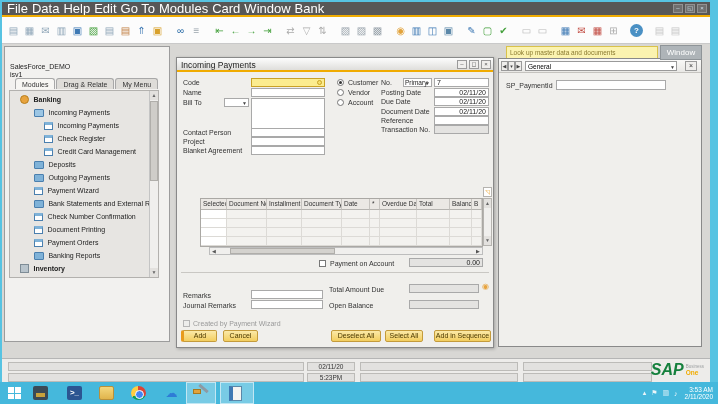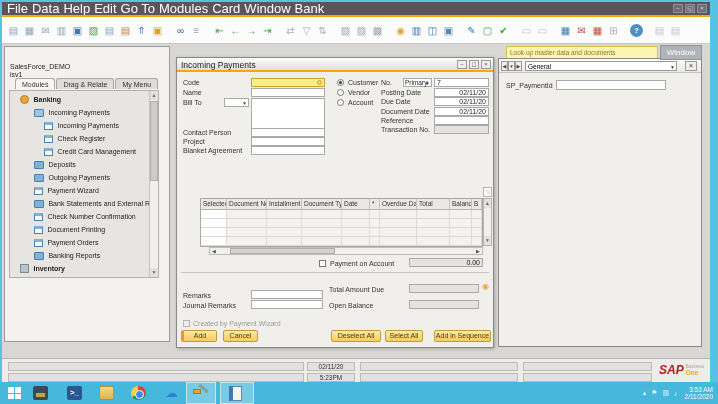--- a/index.html
+++ b/index.html
@@ -91,21 +91,21 @@
   .udf-nav { position:absolute; left:2px; top:2px; display:flex; }
   .udf-nav span { width:7px; height:10px; border:1px solid #9a9a9a; background:#EFEEEC; font-size:5px; text-align:center; line-height:9px; color:#444; }
   .udf-select { position:absolute; left:26px; top:2px; width:152px; height:10px; background:#fff; border:1px solid #9a9a9a; font-size:6.5px; padding:1px 0 0 2px; }
   .udf-select .arr { position:absolute; right:1px; top:2px; font-size:5px; color:#444; }
   .udf-close { position:absolute; right:4px; top:2px; width:12px; height:10px; border:1px solid #9a9a9a; background:#EFEEEC; font-size:7px; line-height:8px; text-align:center; color:#333; }
 
   
   .statusbar { position:absolute; left:0; top:356px; width:100%; height:24px; background:#EDECEA; border-top:1px solid #B5B5B5; }
   .sb-fld { position:absolute; height:9px; background:#E2E1DF; border:1px solid #BCBBB8; font-size:6.5px; color:#333; text-align:center; line-height:7px; }
   .sap-logo { position:absolute; right:6px; top:5px; display:flex; align-items:flex-start; }
-  .sap-word { font-size:12px; font-weight:bold; font-style:italic; color:#b91c1c; line-height:12px; }
+  .sap-word { font-size:16px; font-weight:bold; font-style:italic; color:#15803d; line-height:12px; }
   .sap-sub { margin-left:2px; display:flex; flex-direction:column; }
   .sap-sub .b { font-size:4.5px; color:#9FA2A4; }
   .sap-sub .o { font-size:6.5px; font-weight:bold; color:#F0AB00; }
 
   
   .taskbar { position:absolute; left:0; top:382px; width:718px; height:22px; background:#45B8DC; }
   .win-flag { position:absolute; left:8px; top:5px; width:13px; height:12px; display:grid; grid-template-columns:1fr 1fr; grid-template-rows:1fr 1fr; gap:1px; }
   .win-flag i { background:#fff; }
   .tk-icon { position:absolute; top:4px; width:15px; height:14px; border-radius:2px; font-size:10px; line-height:14px; text-align:center; }
   .tk-cell { position:absolute; top:0; height:22px; background:rgba(255,255,255,.28); border:1px solid rgba(255,255,255,.55); }

